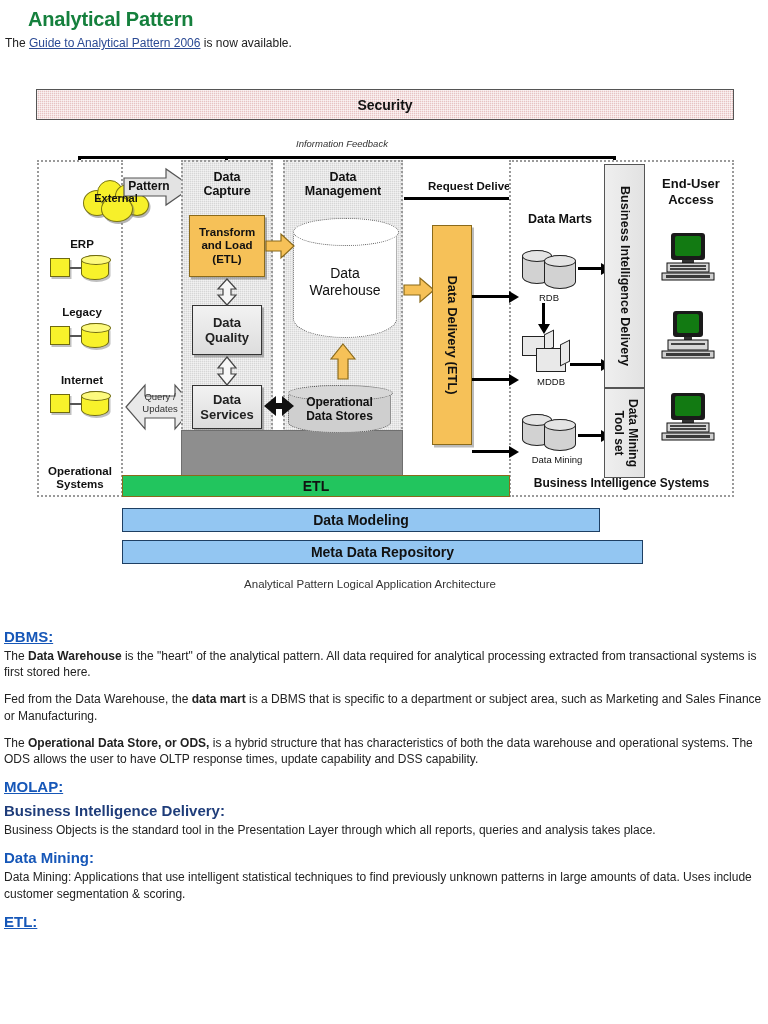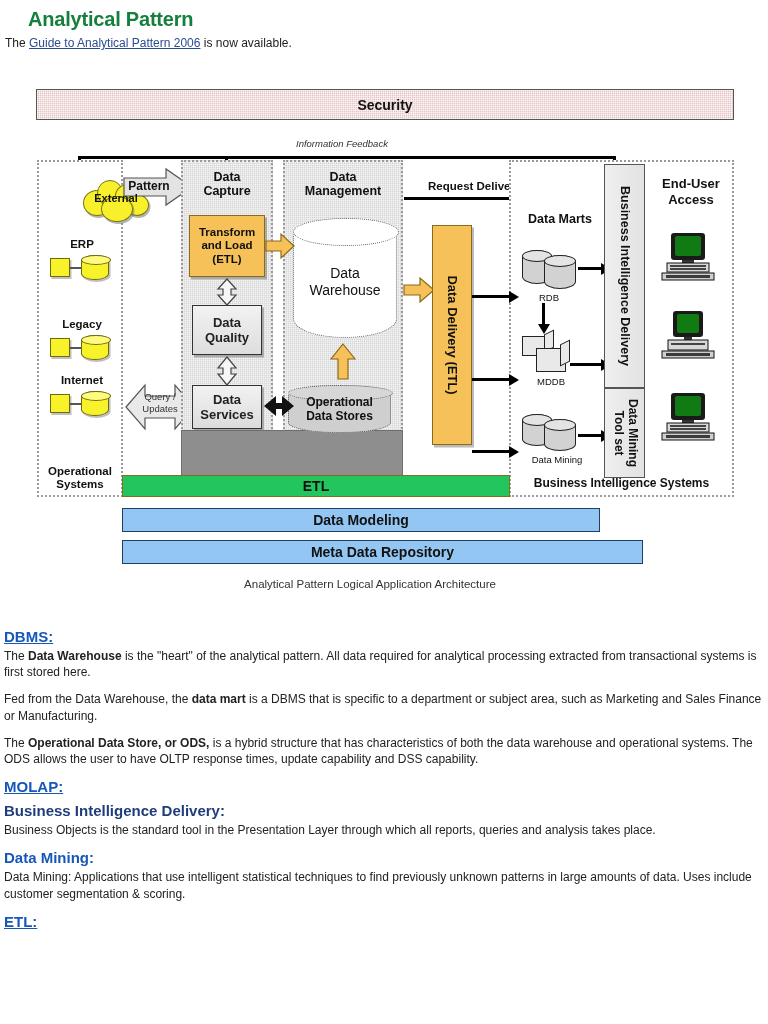--- a/index.html
+++ b/index.html
@@ -318,21 +318,21 @@
         <span>External</span>
       </div>
 
       <div class="dbnode" style="top:76px;text-decoration:underline;">
         <div class="nm">ERP</div>
         <div class="sq"></div>
         <div class="lnk"></div>
         <div class="cyl"></div>
       </div>
 
-      <div class="dbnode" style="top:156px;">
+      <div class="dbnode" style="top:144px;">
         <div class="nm">Legacy</div>
         <div class="sq"></div>
         <div class="lnk"></div>
         <div class="cyl"></div>
       </div>
 
       <div class="dbnode" style="top:212px;">
         <div class="nm">Internet</div>
         <div class="sq"></div>
         <div class="lnk"></div>

